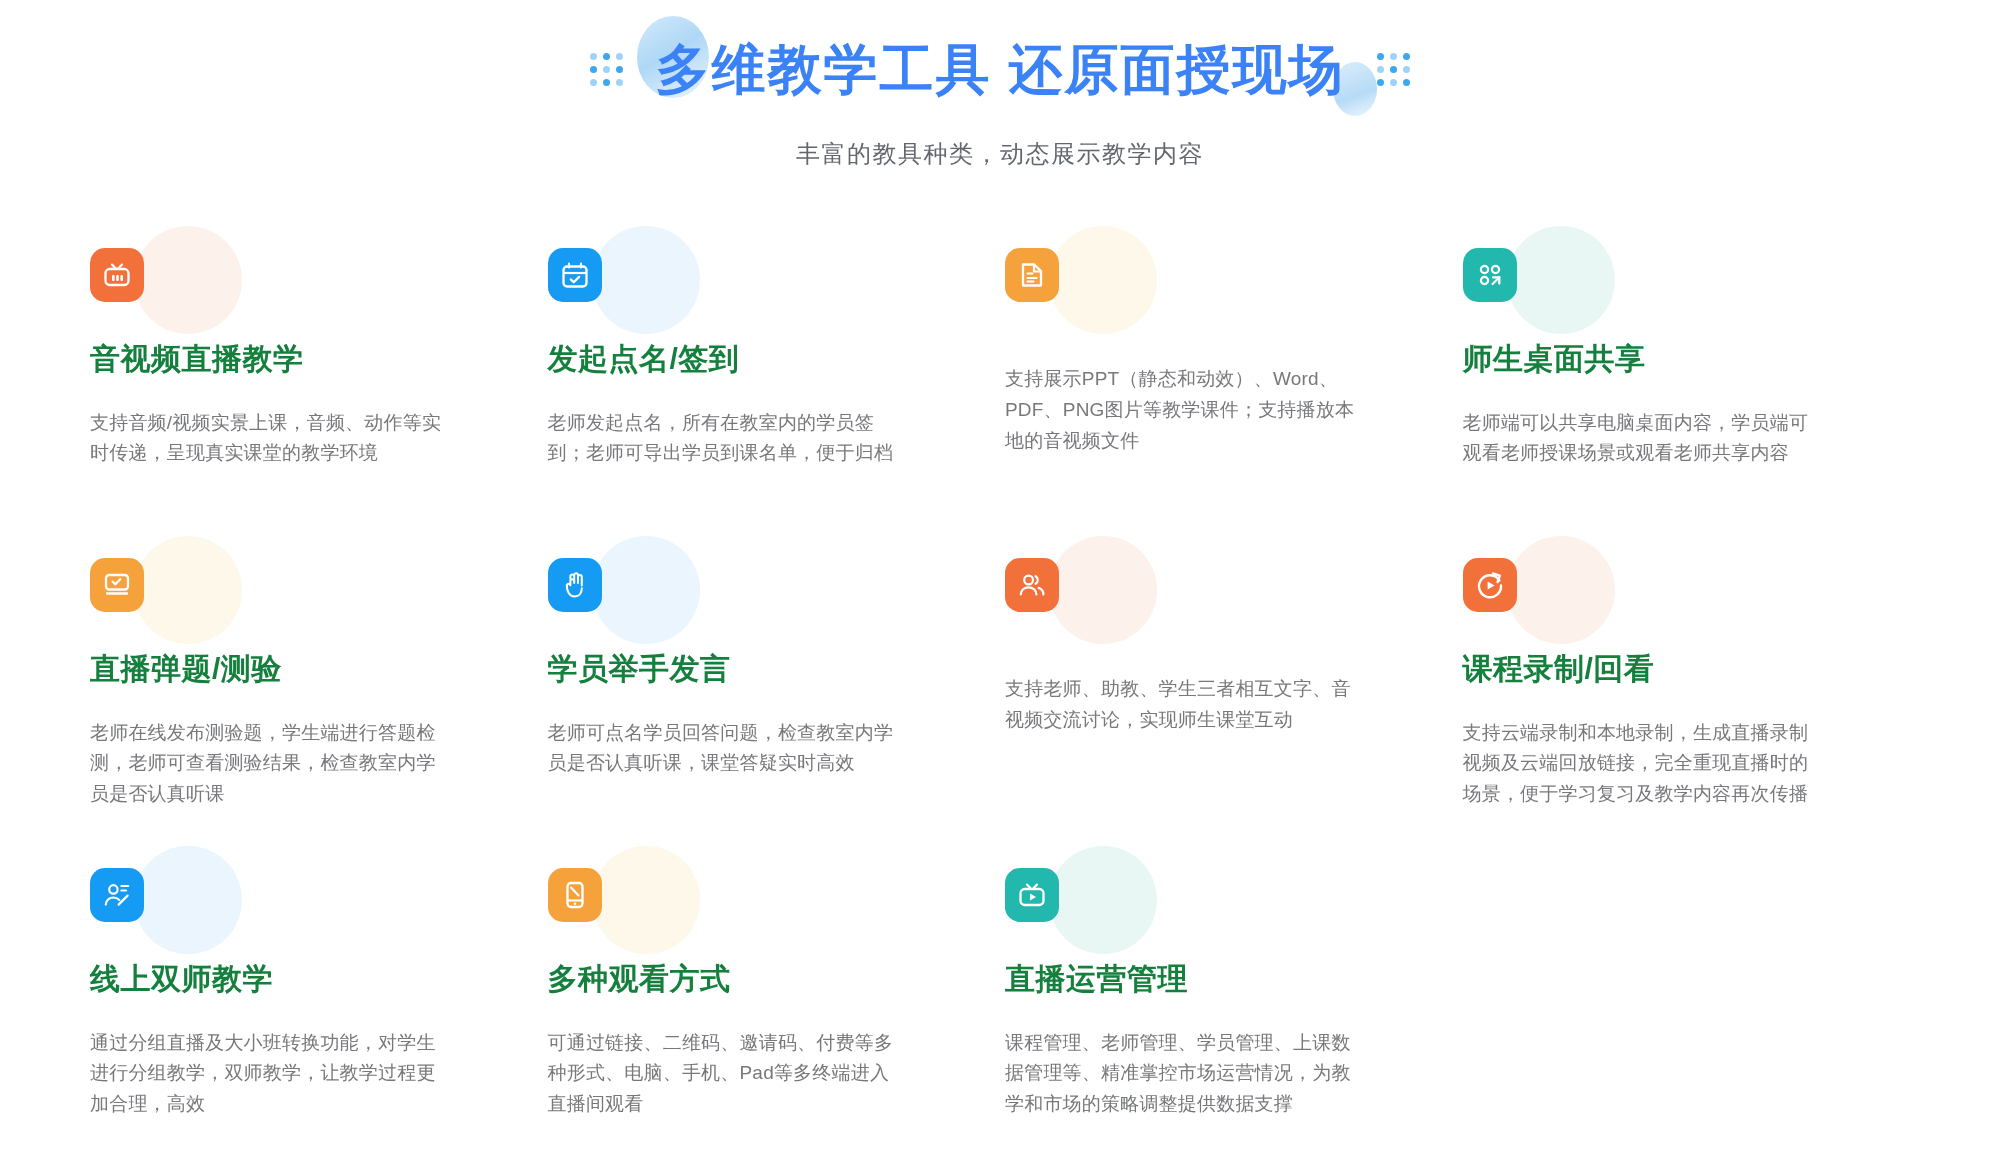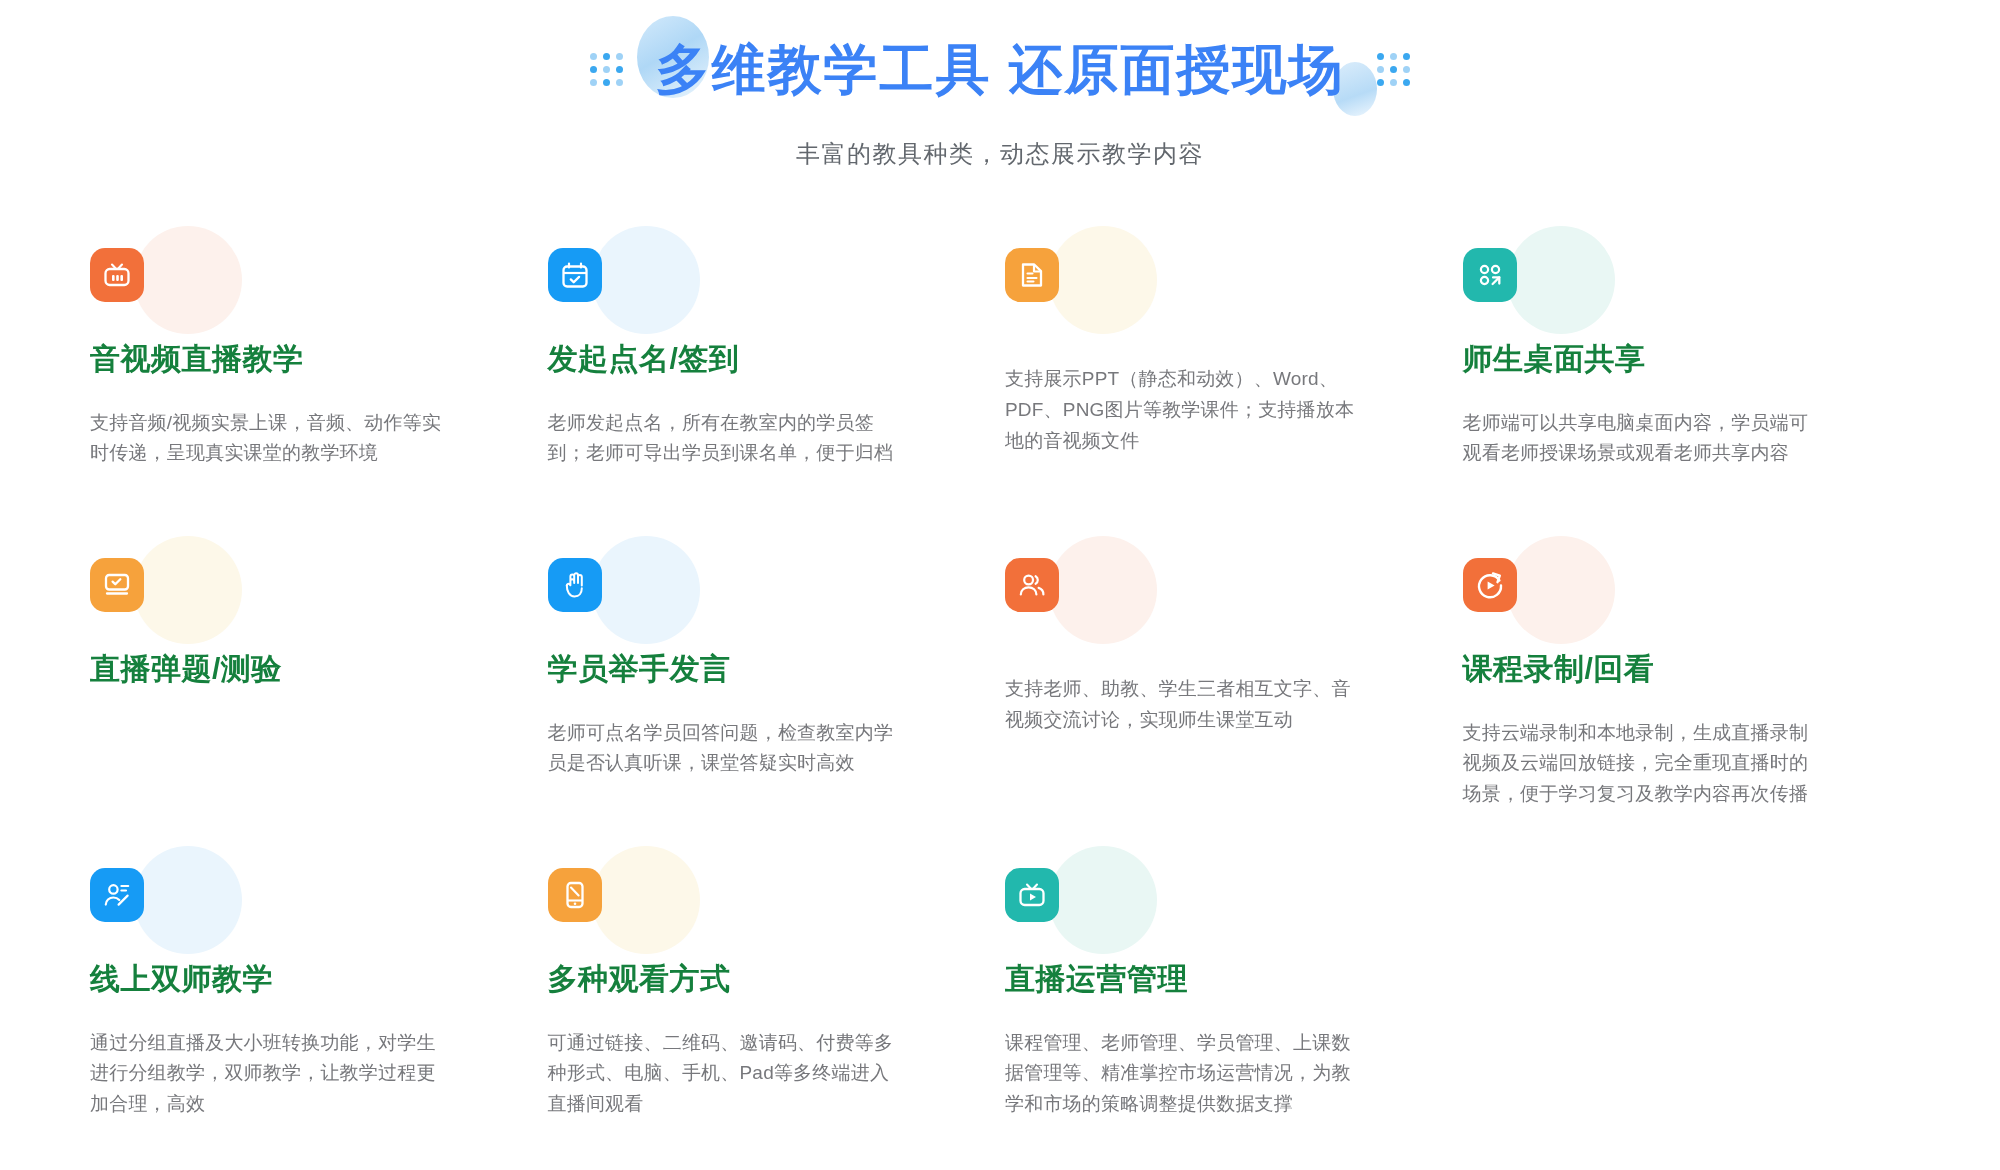--- a/index.html
+++ b/index.html
@@ -266,20 +266,21 @@
           <div class="blob" style="background:#fdf8e9"></div>
           <div class="icon" style="background:#f6a23c">
             <svg width="32" height="32" viewBox="0 0 32 32" fill="none">
               <rect x="5" y="6" width="22" height="14.5" rx="3.2" stroke="#fff" stroke-width="2.3"></rect>
               <path d="M11.6 12.6l2.7 2.7 5-5" stroke="#fff" stroke-width="2.3" stroke-linecap="round" stroke-linejoin="round"></path>
               <path d="M6 24.5h20" stroke="#fff" stroke-width="2.3" stroke-linecap="round"></path>
             </svg>
           </div>
         </div>
         <div class="card-title">直播弹题/测验</div>
+        <div class="card-desc">老师在线发布测验题，学生端进行答题检测，老师可查看测验结果，检查教室内学员是否认真听课</div>
       </div>
       <div class="card">
         <div class="icon-zone">
           <div class="blob" style="background:#eaf5fd"></div>
           <div class="icon" style="background:#169bf5">
             <svg width="32" height="32" viewBox="0 0 32 32" fill="none">
               <path d="M11.4 15V7.4a1.9 1.9 0 0 1 3.8 0V14M15.2 14V6.2a1.9 1.9 0 0 1 3.8 0V14M19 14V8a1.9 1.9 0 0 1 3.8 0v8.6M7.8 16.4c0-1.4 1.8-2.1 2.8-1l.8.9V12a1.8 1.8 0 0 1 3.6 0" stroke="#fff" stroke-width="2" stroke-linecap="round" stroke-linejoin="round"></path>
               <path d="M7.8 16.4c0 5.6 2.4 11 7.8 11 4.6 0 7.2-3.4 7.2-8.2" stroke="#fff" stroke-width="2" stroke-linecap="round" stroke-linejoin="round"></path>
             </svg>
           </div>

